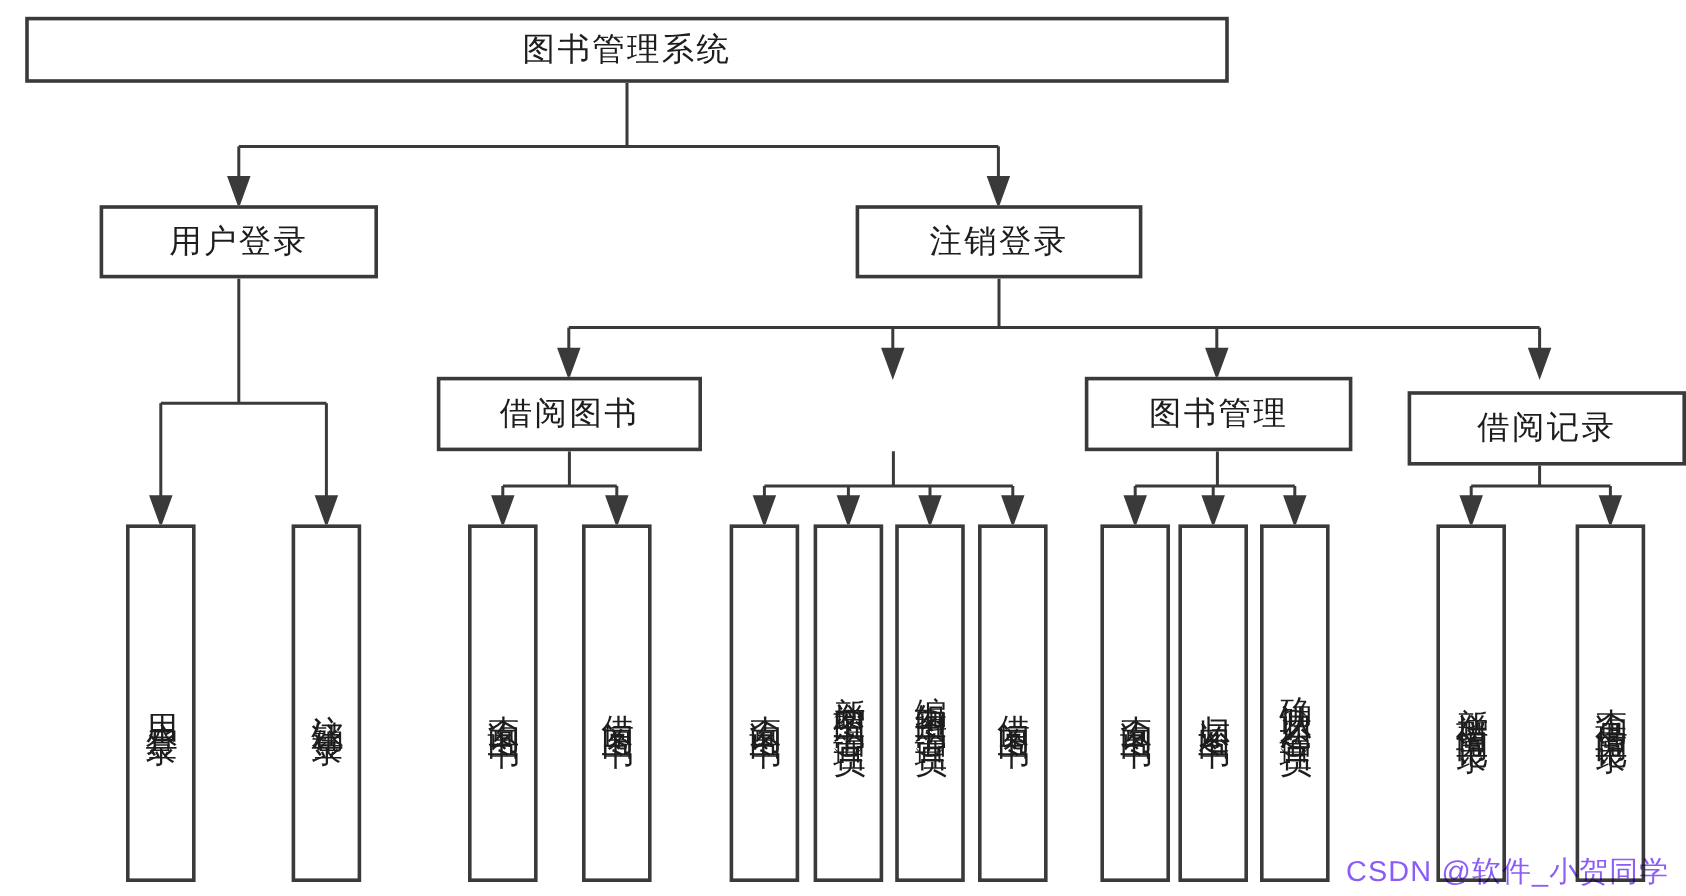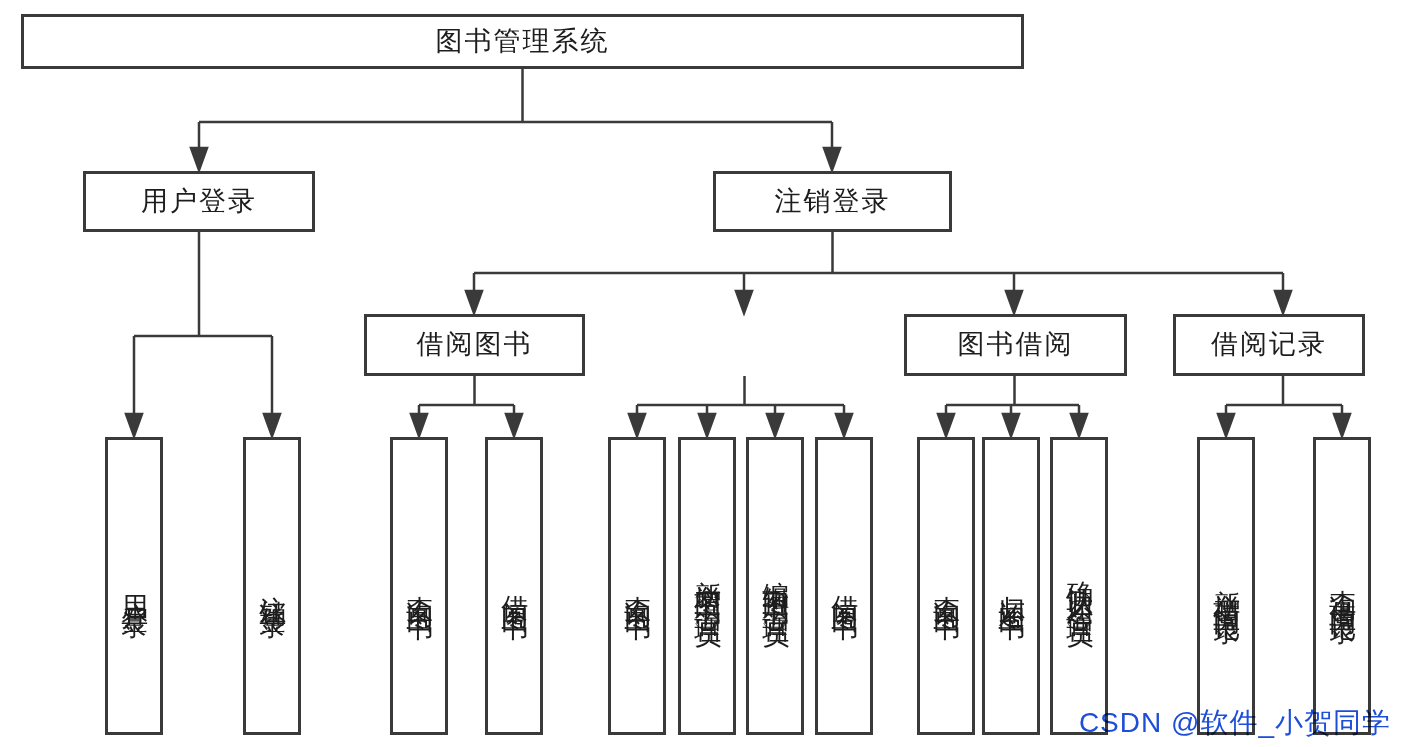--- a/index.html
+++ b/index.html
@@ -23,21 +23,21 @@
     font-size:27px;letter-spacing:2px;color:#1d1d1d;
     text-align:center;line-height:1.1;
   }
   .vert span{
     writing-mode:vertical-rl;
     letter-spacing:6px;
     display:block;
   }
   #watermark{
     position:absolute;right:14px;bottom:5px;
-    font-size:28px;color:#1d4ed8;letter-spacing:1px;
+    font-size:24px;color:#8b5cf6;letter-spacing:1px;
     mix-blend-mode:multiply;
     white-space:nowrap;
     margin-left:42px;
   }
 </style>
 </head>
 <body>
 
 <div id="canvas">
 
@@ -101,23 +101,23 @@
     <span>用户登录</span>
   </div>
   <div class="node" style="left:713px;top:171px;width:239px;height:61px">
     <span>注销登录</span>
   </div>
 
   <div class="node" style="left:364px;top:314px;width:221px;height:62px">
     <span>借阅图书</span>
   </div>
   <div class="node" style="left:904px;top:314px;width:223px;height:62px">
-    <span>图书借阅</span>
+    <span>图书管理</span>
   </div>
-  <div class="node" style="left:1173px;top:314px;width:192px;height:62px">
+  <div class="node" style="left:1173px;top:326px;width:232px;height:62px">
     <span>借阅记录</span>
   </div>
 
   <div class="node vert" style="left:105px;top:437px;width:58px;height:298px">
     <span>用户登录</span>
   </div>
   <div class="node vert" style="left:243px;top:437px;width:58px;height:298px">
     <span>注销登录</span>
   </div>
 

